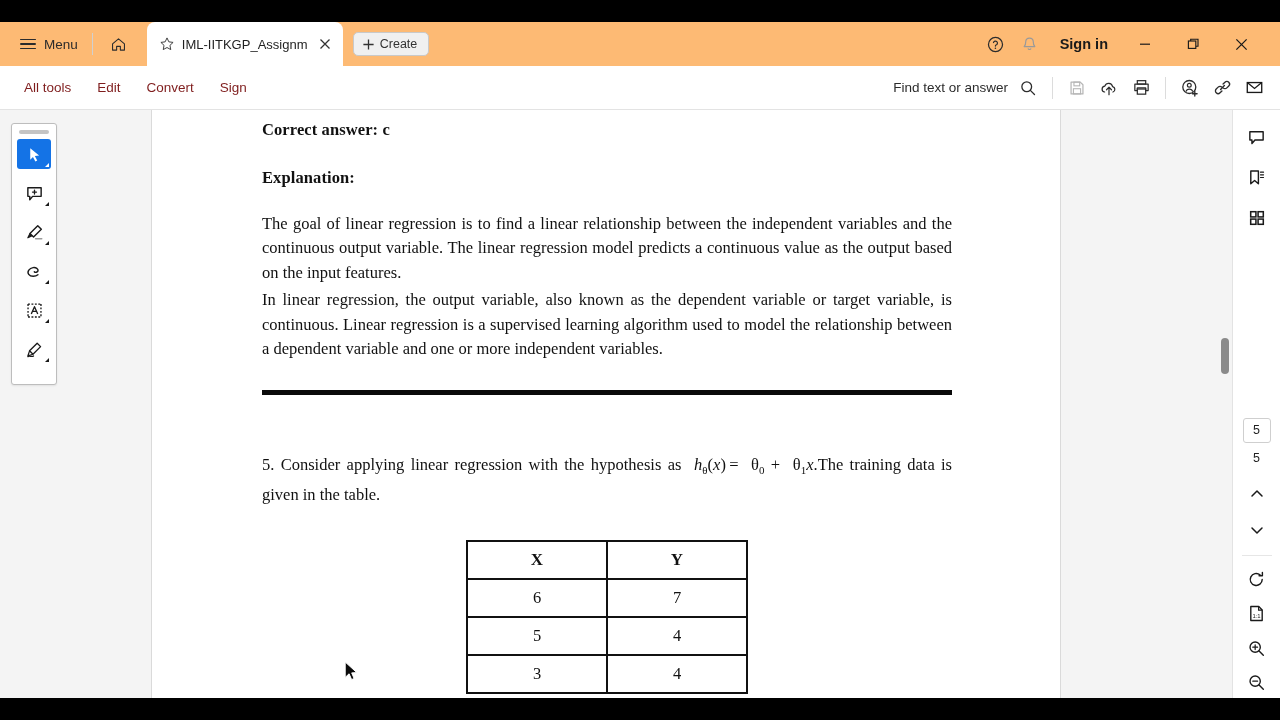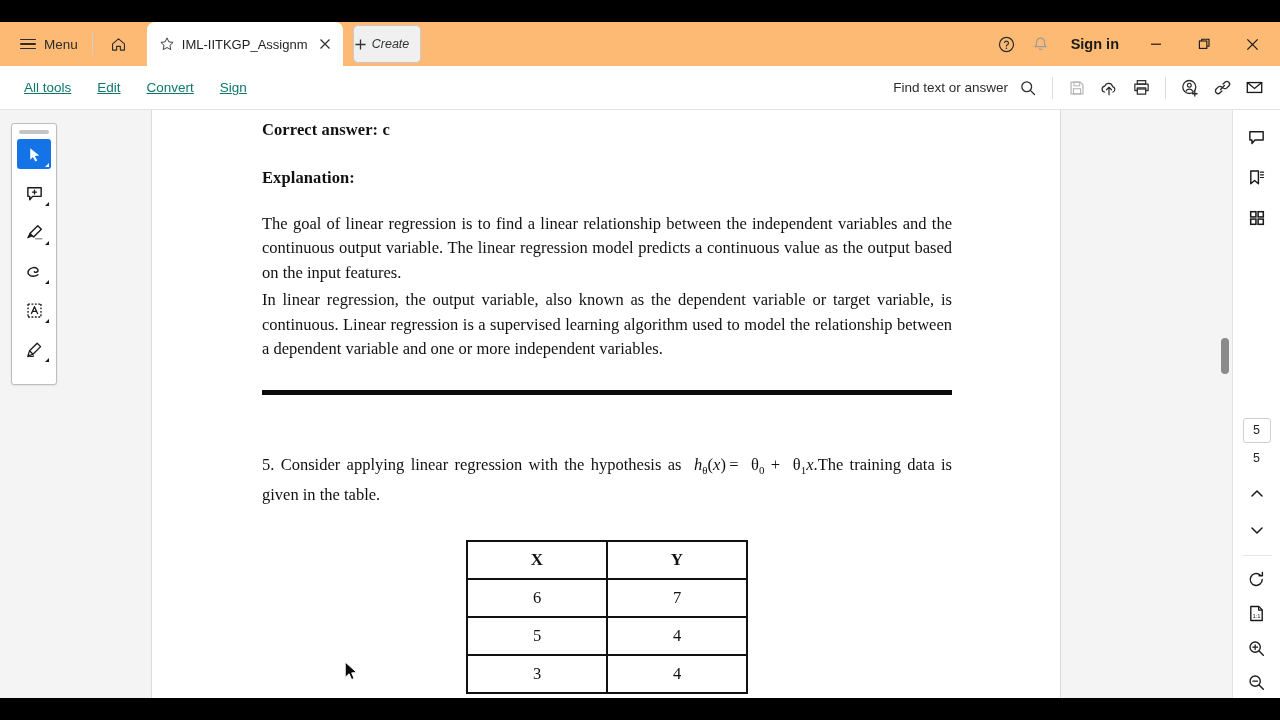--- a/index.html
+++ b/index.html
@@ -59,30 +59,29 @@
     white-space: nowrap; overflow: hidden;
     flex: 1;
   }
   .tab-close {
     width: 20px; height: 20px; flex: 0 0 20px;
     display: flex; align-items: center; justify-content: center;
     border-radius: 3px; cursor: default;
   }
   .create-btn {
     margin-left: 10px;
-    height: 38px; padding: 0 11px 0 0;
+    height: 24px; padding: 0 11px 0 8px;
     display: flex; align-items: center; gap: 5px;
     background: #f0f0f0;
     border: 1px solid #c9c9c9; border-radius: 5px;
     font-size: 12.5px; color: #333;
     cursor: default;
-    font-style: italic;
   }
   .spacer { flex: 1; }
-  .tb-right { display: flex; align-items: center; gap: 2px; padding-right: 5px; }
+  .tb-right { display: flex; align-items: center; gap: 2px; padding-right: 16px; }
   .icon-btn {
     width: 32px; height: 32px;
     display: flex; align-items: center; justify-content: center;
     border-radius: 4px; cursor: default;
   }
   .signin {
     font-size: 14.5px; font-weight: bold; color: #1a1a1a;
     padding: 0 12px; cursor: default; white-space: nowrap;
   }
   .wincontrol {
@@ -93,23 +92,23 @@
 
   
   .toolstrip {
     position: absolute; top: 66px; left: 0;
     width: 1280px; height: 44px;
     background: #fff;
     border-bottom: 1px solid #e3e3e3;
     display: flex; align-items: center;
   }
   .ts-item {
-    font-size: 13.5px; color: #0f766e;
+    font-size: 13.5px; color: #7f1d1d;
     padding: 6px 10px; margin-left: 6px;
-    border-radius: 4px; cursor: default; white-space: nowrap; text-decoration: underline;
+    border-radius: 4px; cursor: default; white-space: nowrap;
   }
   .ts-item:first-child { margin-left: 14px; }
   .find-label {
     font-size: 13.5px; color: #2c2c2c; margin-right: 4px; cursor: default;
     white-space: nowrap;
   }
   .ts-sep { width: 1px; height: 22px; background: #dcdcdc; margin: 0 8px; }
 
   
   .workspace {

